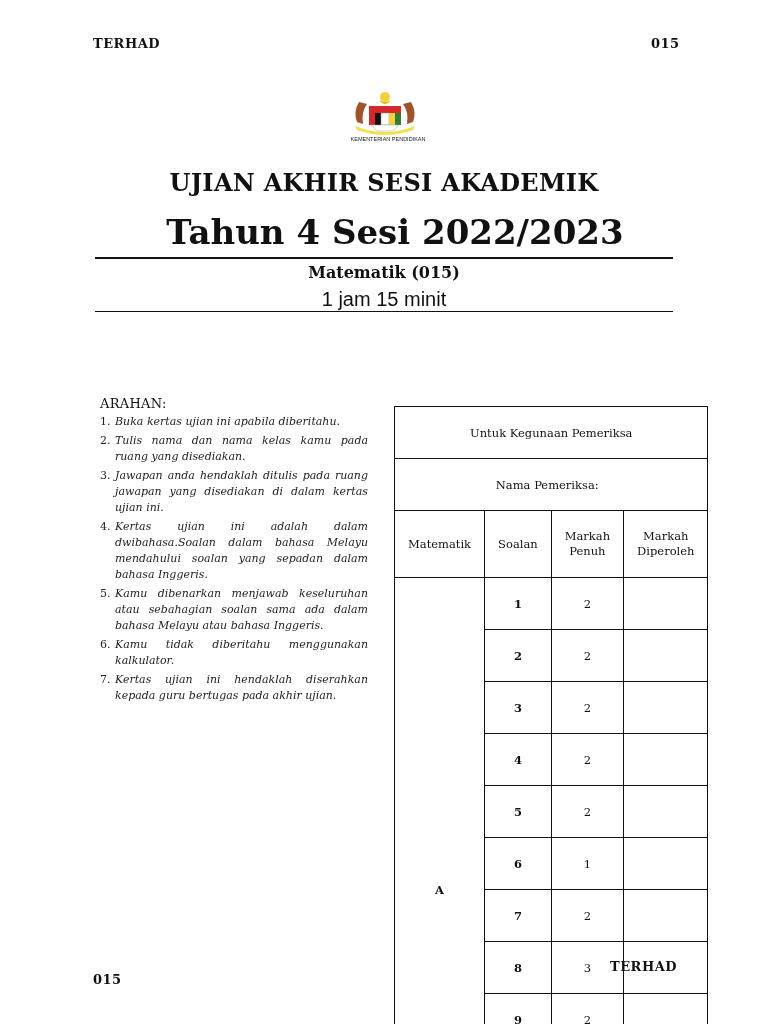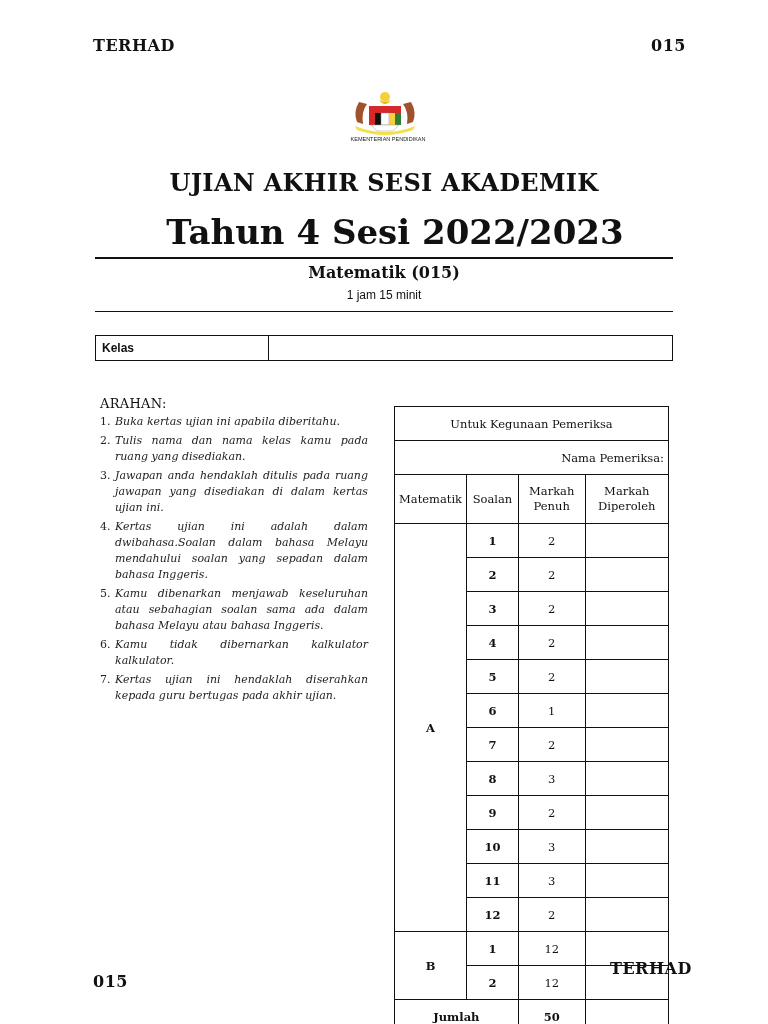--- a/index.html
+++ b/index.html
@@ -1,36 +1,36 @@
 <!DOCTYPE html>
 <html><head>
 <meta charset="utf-8">
 <style>
   html, body { margin:0; padding:0; background:#ffffff; }
   body { width:768px; height:1024px; position:relative; overflow:hidden; color:#111; font-family:"DejaVu Serif", serif; }
   .abs { position:absolute; }
-  .hdr { font-family:"DejaVu Serif", serif; font-weight:bold; font-size:16px; letter-spacing:0.5px; }
+  .hdr { font-family:"DejaVu Serif", serif; font-weight:bold; font-size:13px; letter-spacing:0.5px; }
   .logo { left:345px; top:88px; width:80px; height:62px; }
   .logo-cap { position:absolute; left:0; top:48px; width:86px; font-family:"Liberation Sans", sans-serif; font-size:5.5px; text-align:center; color:#222; }
   .title1 { left:0; width:768px; top:168px; text-align:center; font-family:"DejaVu Serif", serif; font-weight:bold; font-size:24px; letter-spacing:0.3px; }
   .title2 { left:11px; width:768px; top:212px; text-align:center; font-family:"DejaVu Serif", serif; font-weight:bold; font-size:34px; }
   .rule { left:95px; width:578px; height:0; border-top:2px solid #111; }
   .subj { left:0; width:768px; top:263px; text-align:center; font-family:"DejaVu Serif", serif; font-weight:bold; font-size:16px; }
-  .dur { left:0; width:768px; top:288px; text-align:center; font-family:"Liberation Sans", sans-serif; font-size:12px; }
+  .dur { left:0; width:768px; top:288px; text-align:center; font-family:"Liberation Sans", sans-serif; font-size:20px; }
   table.info { position:absolute; left:95px; top:335px; width:578px; border-collapse:collapse; }
   table.info td { border:1.5px solid #111; height:24px; padding:0 6px; font-family:"Liberation Sans", sans-serif; font-weight:bold; font-size:12px; }
   table.info td.lbl { width:160px; }
   .arahan-title { left:100px; top:396px; font-family:"DejaVu Serif", serif; font-weight:normal; font-size:13px; letter-spacing:0.3px; }
   ol.arahan { position:absolute; left:100px; top:414px; width:268px; margin:0; padding:0; list-style:none; }
   ol.arahan li { display:flex; font-family:"DejaVu Serif", serif; font-size:11px; line-height:16px; margin-bottom:3px; color:#222; }
   ol.arahan li .num { width:15px; flex:none; font-style:normal; }
   ol.arahan li .txt { font-style:italic; text-align:justify; flex:1; }
   table.exam { position:absolute; left:394px; top:406px; width:275px; border-collapse:collapse; font-family:"DejaVu Serif", serif; font-size:11.5px; }
-  table.exam td { border:1px solid #111; text-align:center; height:25px; padding:4px; }
-  table.exam td.left { text-align:right; padding-left:5px; }
+  table.exam td { border:1px solid #111; text-align:center; height:25px; padding:13px; }
+  table.exam td.left { text-align:center; padding-left:5px; }
   table.exam td.b { font-weight:bold; }
   table.exam .hdrrow td { height:40px; line-height:15px; }
 </style>
 </head>
 <body>
 
 <div class="abs hdr" style="left:93px; top:36px;">TERHAD</div>
 <div class="abs hdr" style="left:651px; top:36px;">015</div>
 
 <div class="abs logo">
@@ -53,24 +53,20 @@
 
 <div class="abs title1">UJIAN AKHIR SESI AKADEMIK</div>
 <div class="abs title2">Tahun 4 Sesi 2022/2023</div>
 <div class="abs rule" style="top:257px;"></div>
 <div class="abs subj">Matematik (015)</div>
 <div class="abs dur">1 jam 15 minit</div>
 <div class="abs rule" style="top:311px; border-top-width:1px;"></div>
 
 <table class="info">
   <tbody>
-  <tr>
-    <td class="lbl">Kelas</td>
-    <td></td>
-  </tr>
 </tbody>
   </table>
 
 <div class="abs arahan-title">ARAHAN:</div>
 <ol class="arahan">
   <li>
       <span class="num">1.</span>
       <span class="txt">Buka kertas ujian ini apabila diberitahu.</span>
     </li>
   <li>
@@ -84,21 +80,21 @@
   <li>
       <span class="num">4.</span>
       <span class="txt">Kertas ujian ini adalah dalam dwibahasa.Soalan dalam bahasa Melayu mendahului soalan yang sepadan dalam bahasa Inggeris.</span>
     </li>
   <li>
       <span class="num">5.</span>
       <span class="txt">Kamu dibenarkan menjawab keseluruhan atau sebahagian soalan sama ada dalam bahasa Melayu atau bahasa Inggeris.</span>
     </li>
   <li>
       <span class="num">6.</span>
-      <span class="txt">Kamu tidak dibernarkan kalkulator kalkulator.</span>
+      <span class="txt">Kamu tidak diberitahu menggunakan kalkulator.</span>
     </li>
   <li>
       <span class="num">7.</span>
       <span class="txt">Kertas ujian ini hendaklah diserahkan kepada guru bertugas pada akhir ujian.</span>
     </li>
 </ol>
 
 <table class="exam">
   <colgroup>
       <col style="width:70px">

